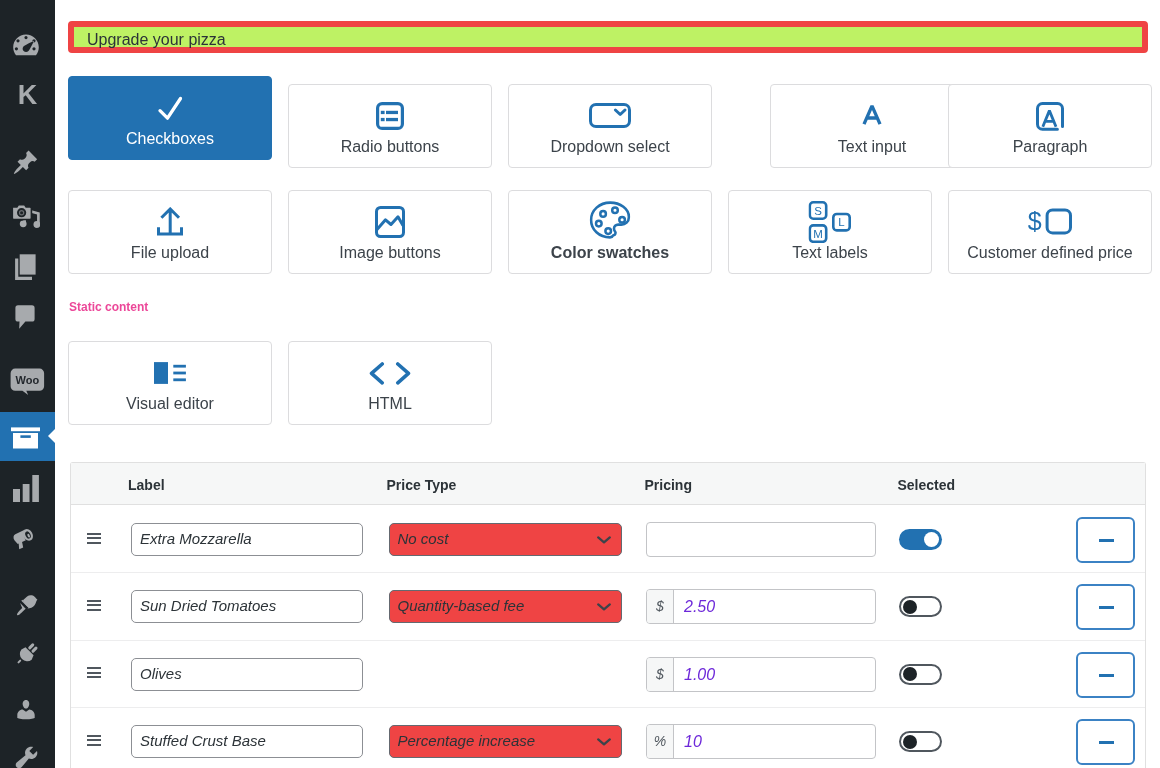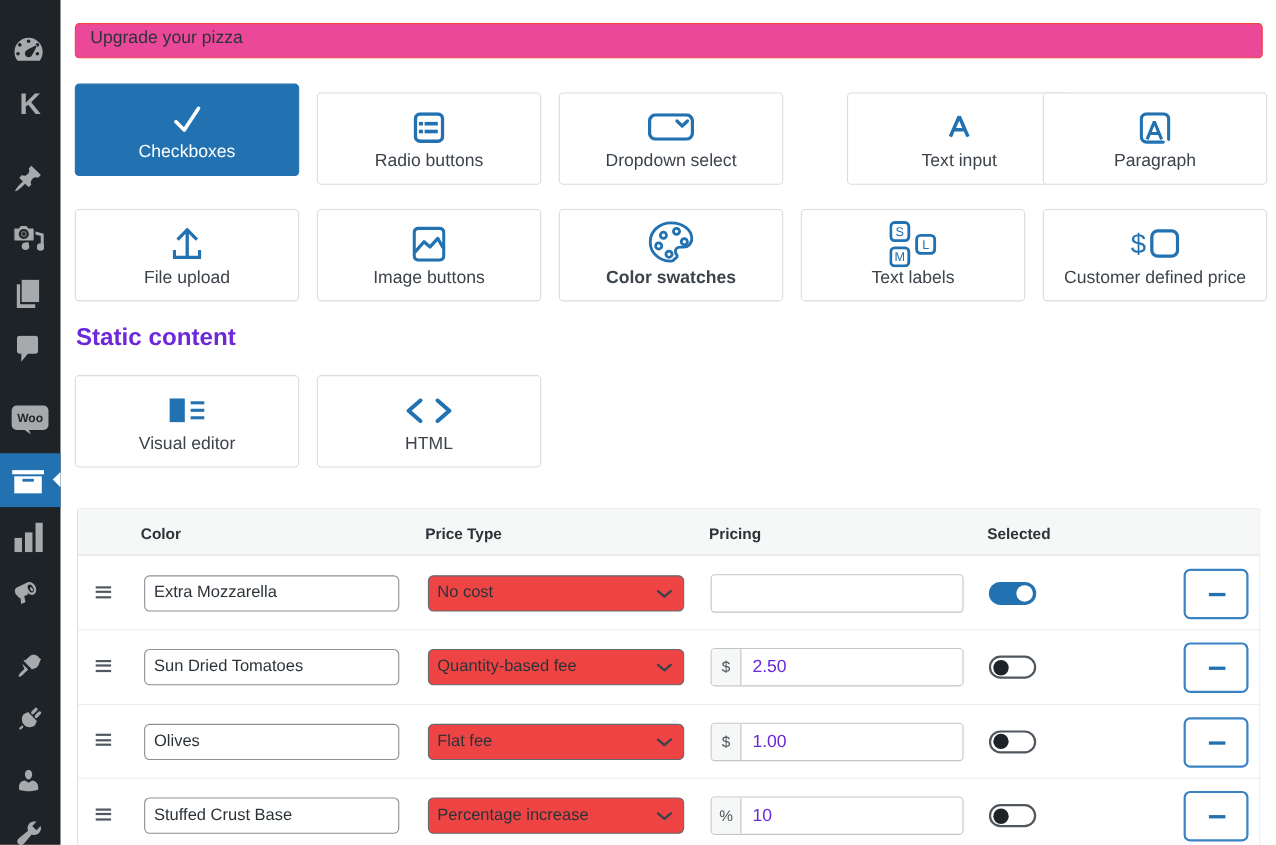--- a/index.html
+++ b/index.html
@@ -4,34 +4,34 @@
 <style>
   * { margin:0; padding:0; box-sizing:border-box; }
   html,body { width:1160px; height:768px; overflow:hidden; background:#fff;
     font-family:"Liberation Sans", sans-serif; }
   .abs { position:absolute; }
   #sidebar { position:absolute; left:0; top:0; width:55px; height:768px; background:#1d2327; }
   #selitem { position:absolute; left:0; top:412px; width:55px; height:49px; background:#2271b1; }
   #selarrow { position:absolute; left:48px; top:429px; width:0; height:0;
     border-top:7px solid transparent; border-bottom:7px solid transparent; border-right:7px solid #fff; }
   #nameinput { position:absolute; left:68px; top:21px; width:1080px; height:32px;
-    border:1px solid #ef4444; border-radius:4px; background:#ec4899; color:#2c3338;
+    border:6px solid #ef4444; border-radius:4px; background:#bef264; color:#2c3338;
     font-size:16px; line-height:25px; padding-left:13px; }
   .tile { position:absolute; width:204px; height:84px; background:#fff;
     border:1px solid #dcdcde; border-radius:4px; text-align:center; color:#3c434a; }
   .tile svg.icn, .tile div.icn { position:absolute; left:50%; transform:translateX(-50%); }
   .tile .tlabel { position:absolute; top:52.5px; width:100%; text-align:center; font-size:16px; }
   .tile.sel { background:#2271b1; border-color:#2271b1; color:#fff; }
-  #statichead { position:absolute; left:69px; top:296.5px; font-size:22px; line-height:20px; font-weight:bold; color:#6d28d9; }
+  #statichead { position:absolute; left:69px; top:296.5px; font-size:12px; line-height:20px; font-weight:bold; color:#ec4899; }
   #table { position:absolute; left:70px; top:462px; width:1076px; height:306px;
     border:1px solid #e0e0e0; border-bottom:none; border-radius:3px 3px 0 0; background:#fff; }
   #thead { position:absolute; left:0; top:0; width:100%; height:42px; background:#f6f7f7;
     border-bottom:1px solid #e0e0e0; }
   .th { position:absolute; top:13.5px; font-size:14px; font-weight:bold; color:#2c3338; }
-  .row { position:absolute; left:0; width:100%; height:81px; }
+  .row { position:absolute; left:0; width:100%; height:81px;font-style:italic; }
   .rowsep { position:absolute; left:0; width:100%; height:1px; background:#ededee; }
   .handle { position:absolute; left:15.5px; top:26.5px; width:14.5px; height:12px; }
   .handle div { height:2px; background:#50575e; margin-bottom:2.6px; }
   .tinput { position:absolute; left:60px; top:17px; width:232px; height:33px;
     border:1px solid #8c8f94; border-radius:5px; font-size:15px; line-height:29.5px;
     padding-left:8px; color:#2c3338; background:#fff; }
   .tselect { position:absolute; left:317.5px; top:17px; width:233px; height:33px;
     border:1px solid #646970; border-radius:5px; font-size:15px; line-height:29.5px;
     padding-left:8px; color:#2c3338; background:#ef4444; }
   .tselect svg { position:absolute; right:9.5px; top:12px; }
@@ -222,21 +222,21 @@
 <div class="tile" style="left:288px; top:341px;">
   <svg class="icn" style="top:20px;" width="44" height="23" viewBox="0 0 44 23" fill="none">
     <path d="M14.2 2 L3.5 11.4 L14.2 20.8" stroke="#2271b1" stroke-width="3.6" stroke-linecap="round" stroke-linejoin="round"></path>
     <path d="M29.8 2 L40.5 11.4 L29.8 20.8" stroke="#2271b1" stroke-width="3.6" stroke-linecap="round" stroke-linejoin="round"></path>
   </svg>
   <div class="tlabel">HTML</div>
 </div>
 
 <div id="table">
   <div id="thead">
-    <div class="th" style="left:57px;">Color</div>
+    <div class="th" style="left:57px;">Label</div>
     <div class="th" style="left:315.5px;text-align:center;">Price Type</div>
     <div class="th" style="left:573.5px;">Pricing</div>
     <div class="th" style="left:826.5px;">Selected</div>
   </div>
 
   <div class="row" style="top:43px;">
     <div class="handle">
         <div></div>
         <div></div>
         <div></div>
@@ -278,23 +278,20 @@
     <div class="rowsep" style="top:66.5px;"></div>
   </div>
 
   <div class="row" style="top:177.5px;">
     <div class="handle">
         <div></div>
         <div></div>
         <div></div>
       </div>
     <div class="tinput">Olives</div>
-    <div class="tselect">Flat fee<svg width="14" height="8" viewBox="0 0 14 8" fill="none">
-          <path d="M1.2 1.4 L7 6.4 L12.8 1.4" stroke="#3c434a" stroke-width="2.3" stroke-linecap="round" stroke-linejoin="round"></path>
-        </svg></div>
     <div class="pricing">
         <div class="prefix">$</div>
         <div class="pval">1.00</div>
       </div>
     <div class="toggle off">
         <div class="knob"></div>
       </div>
     <div class="minusbtn">
         <div></div>
       </div>

